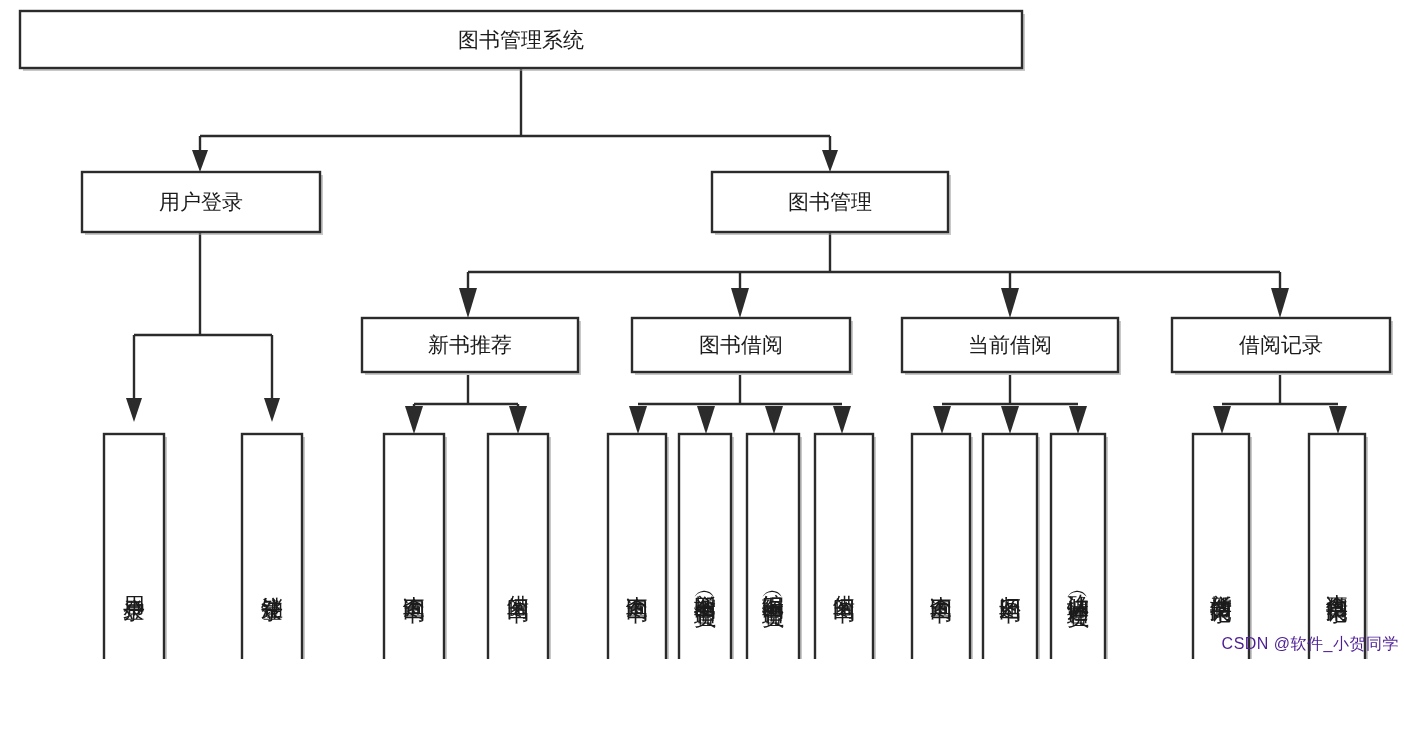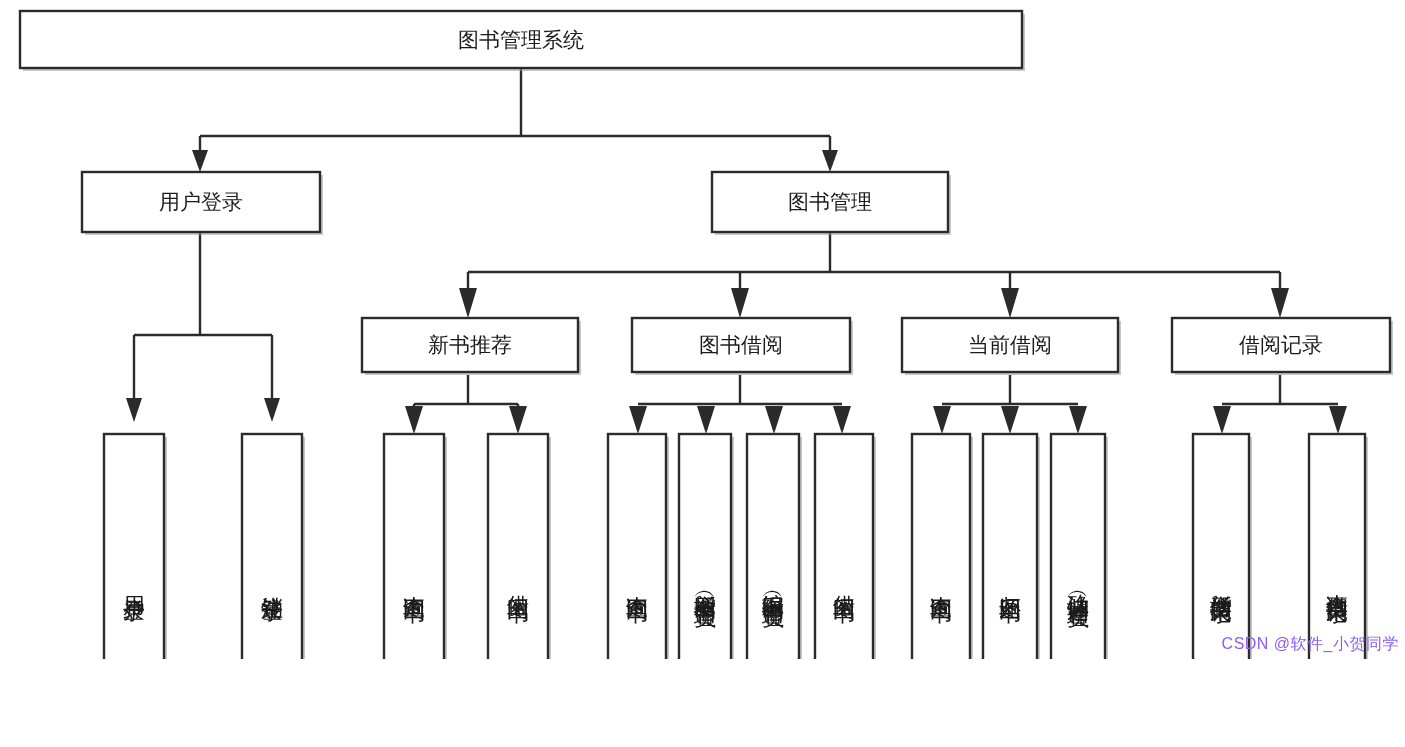--- a/index.html
+++ b/index.html
@@ -68,21 +68,21 @@
     letter-spacing: 2px;
     color: #1b1b1b;
     white-space: nowrap;
   }
   .watermark {
     position: absolute;
     right: 6px;
     bottom: 4px;
     font-family: "Liberation Sans", "DejaVu Sans", sans-serif;
     font-size: 16px;
-    color: #8b5cf6;
+    color: #4c1d95;
     letter-spacing: 0.5px;
     white-space: nowrap;
     user-select: none;
   }
 </style>
 </head>
 <body>
 
 <div id="diagram-root">
 

